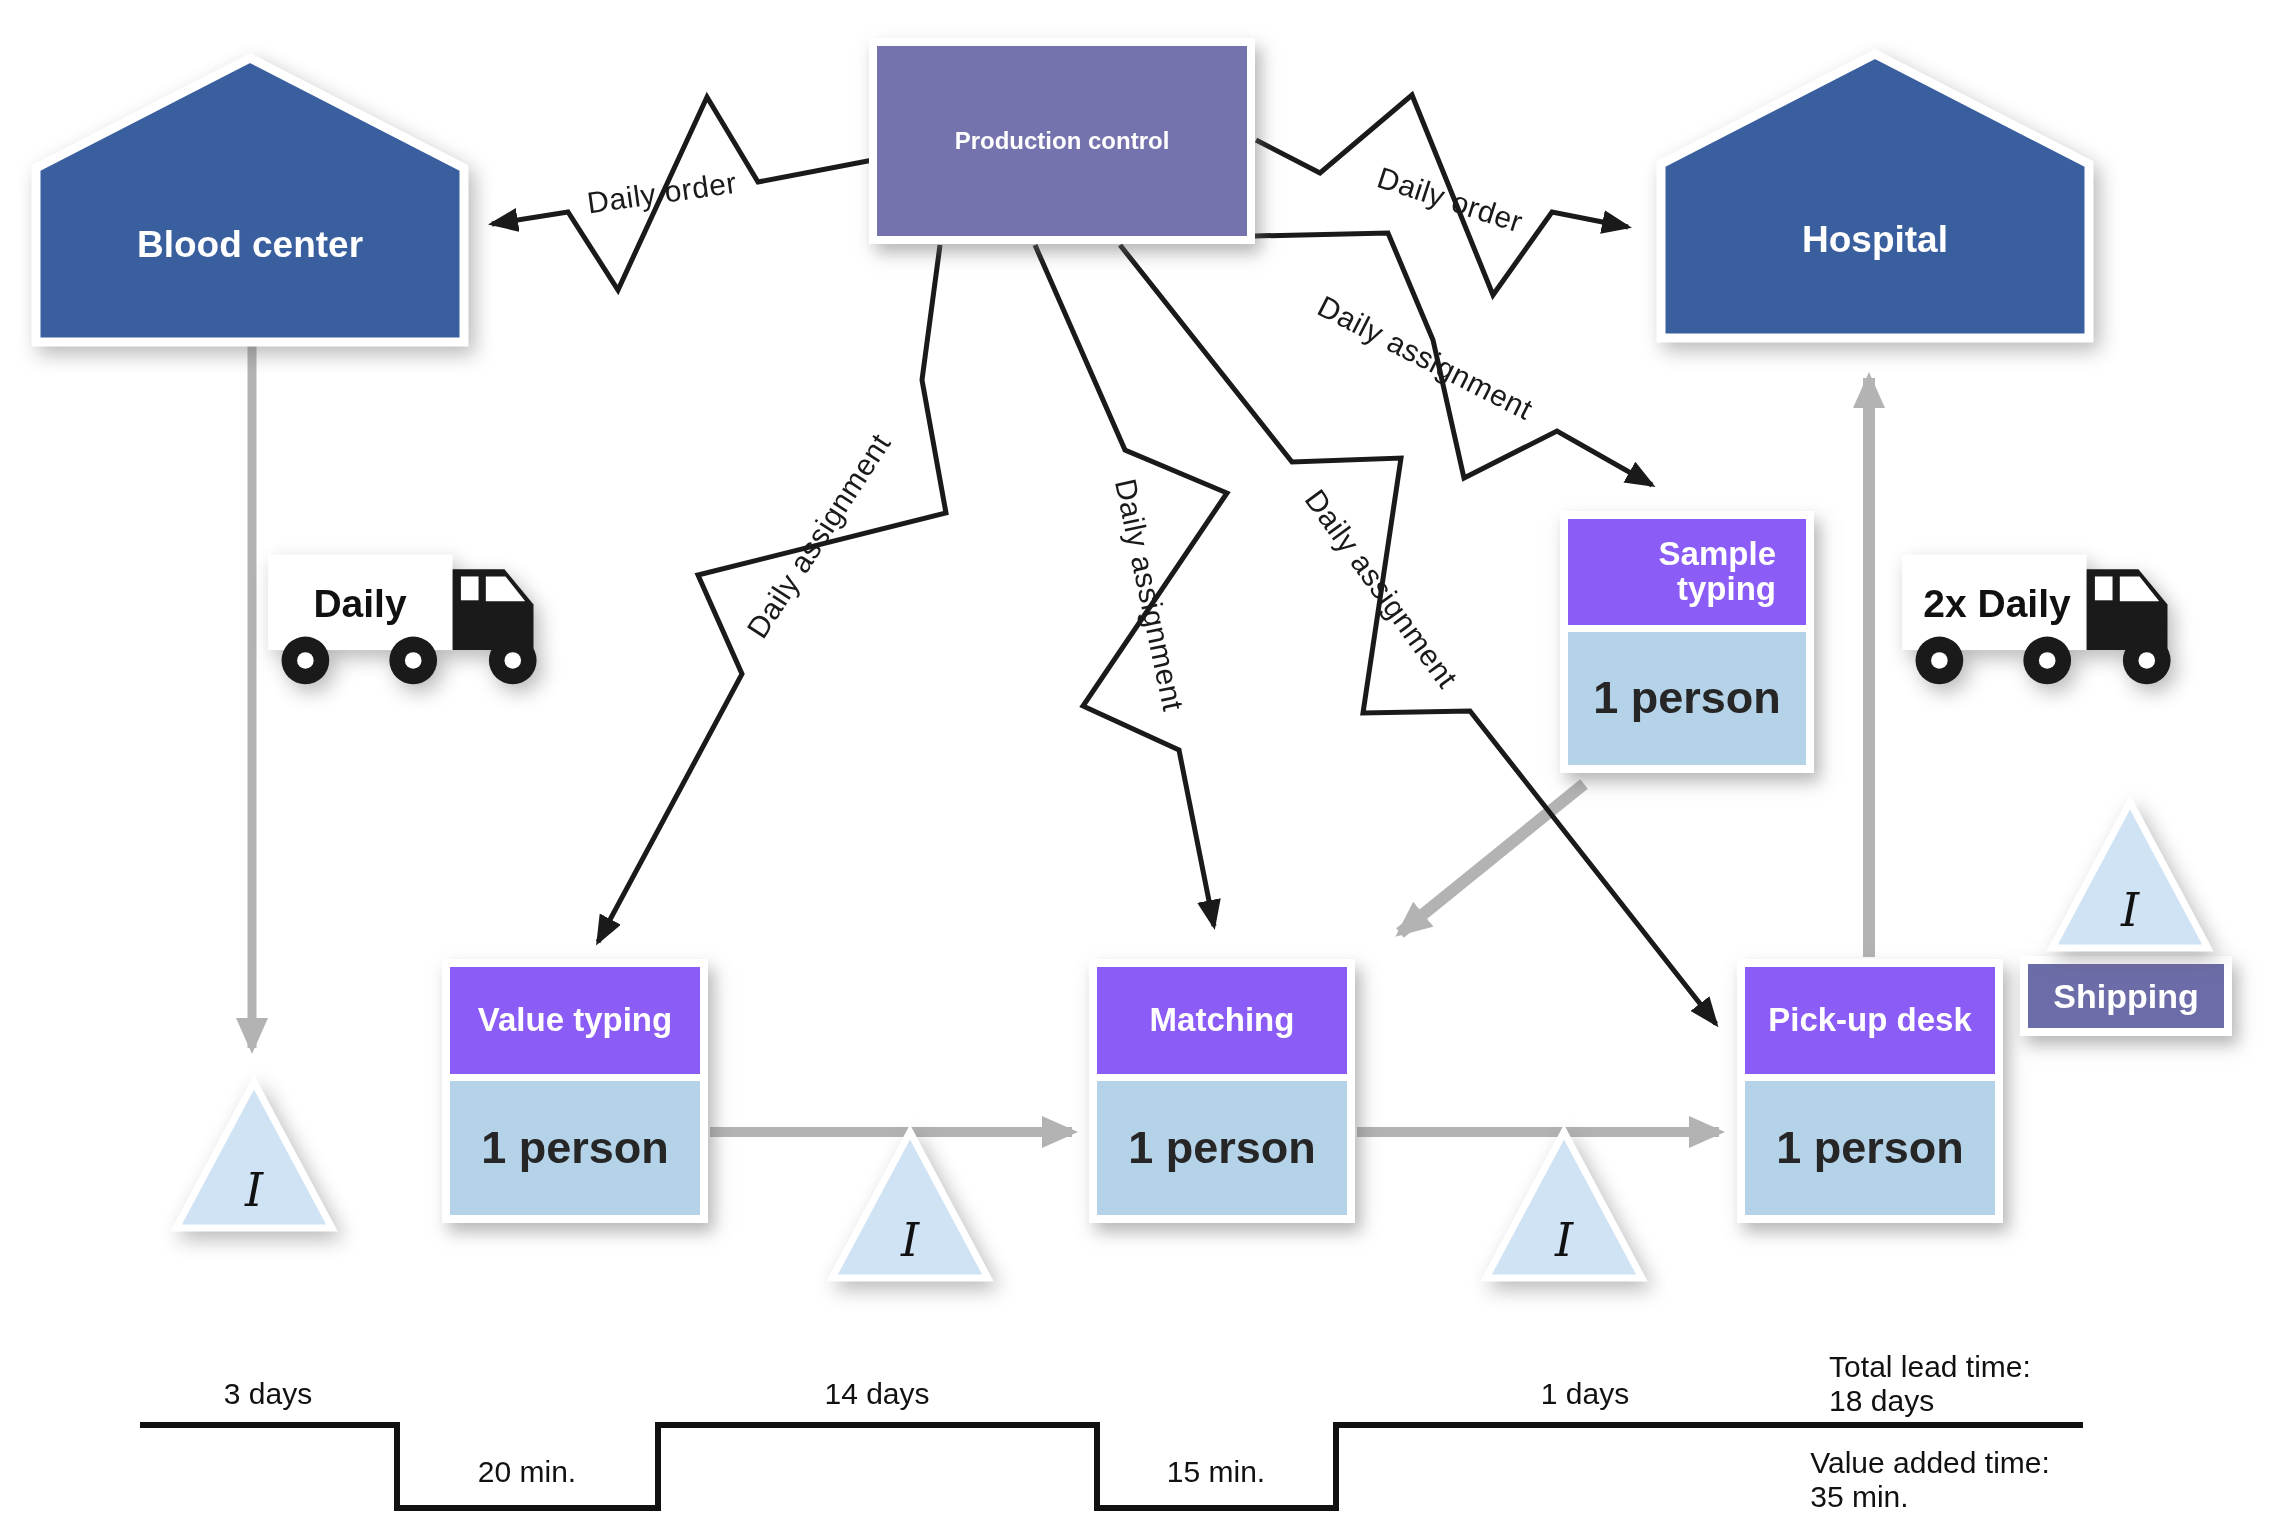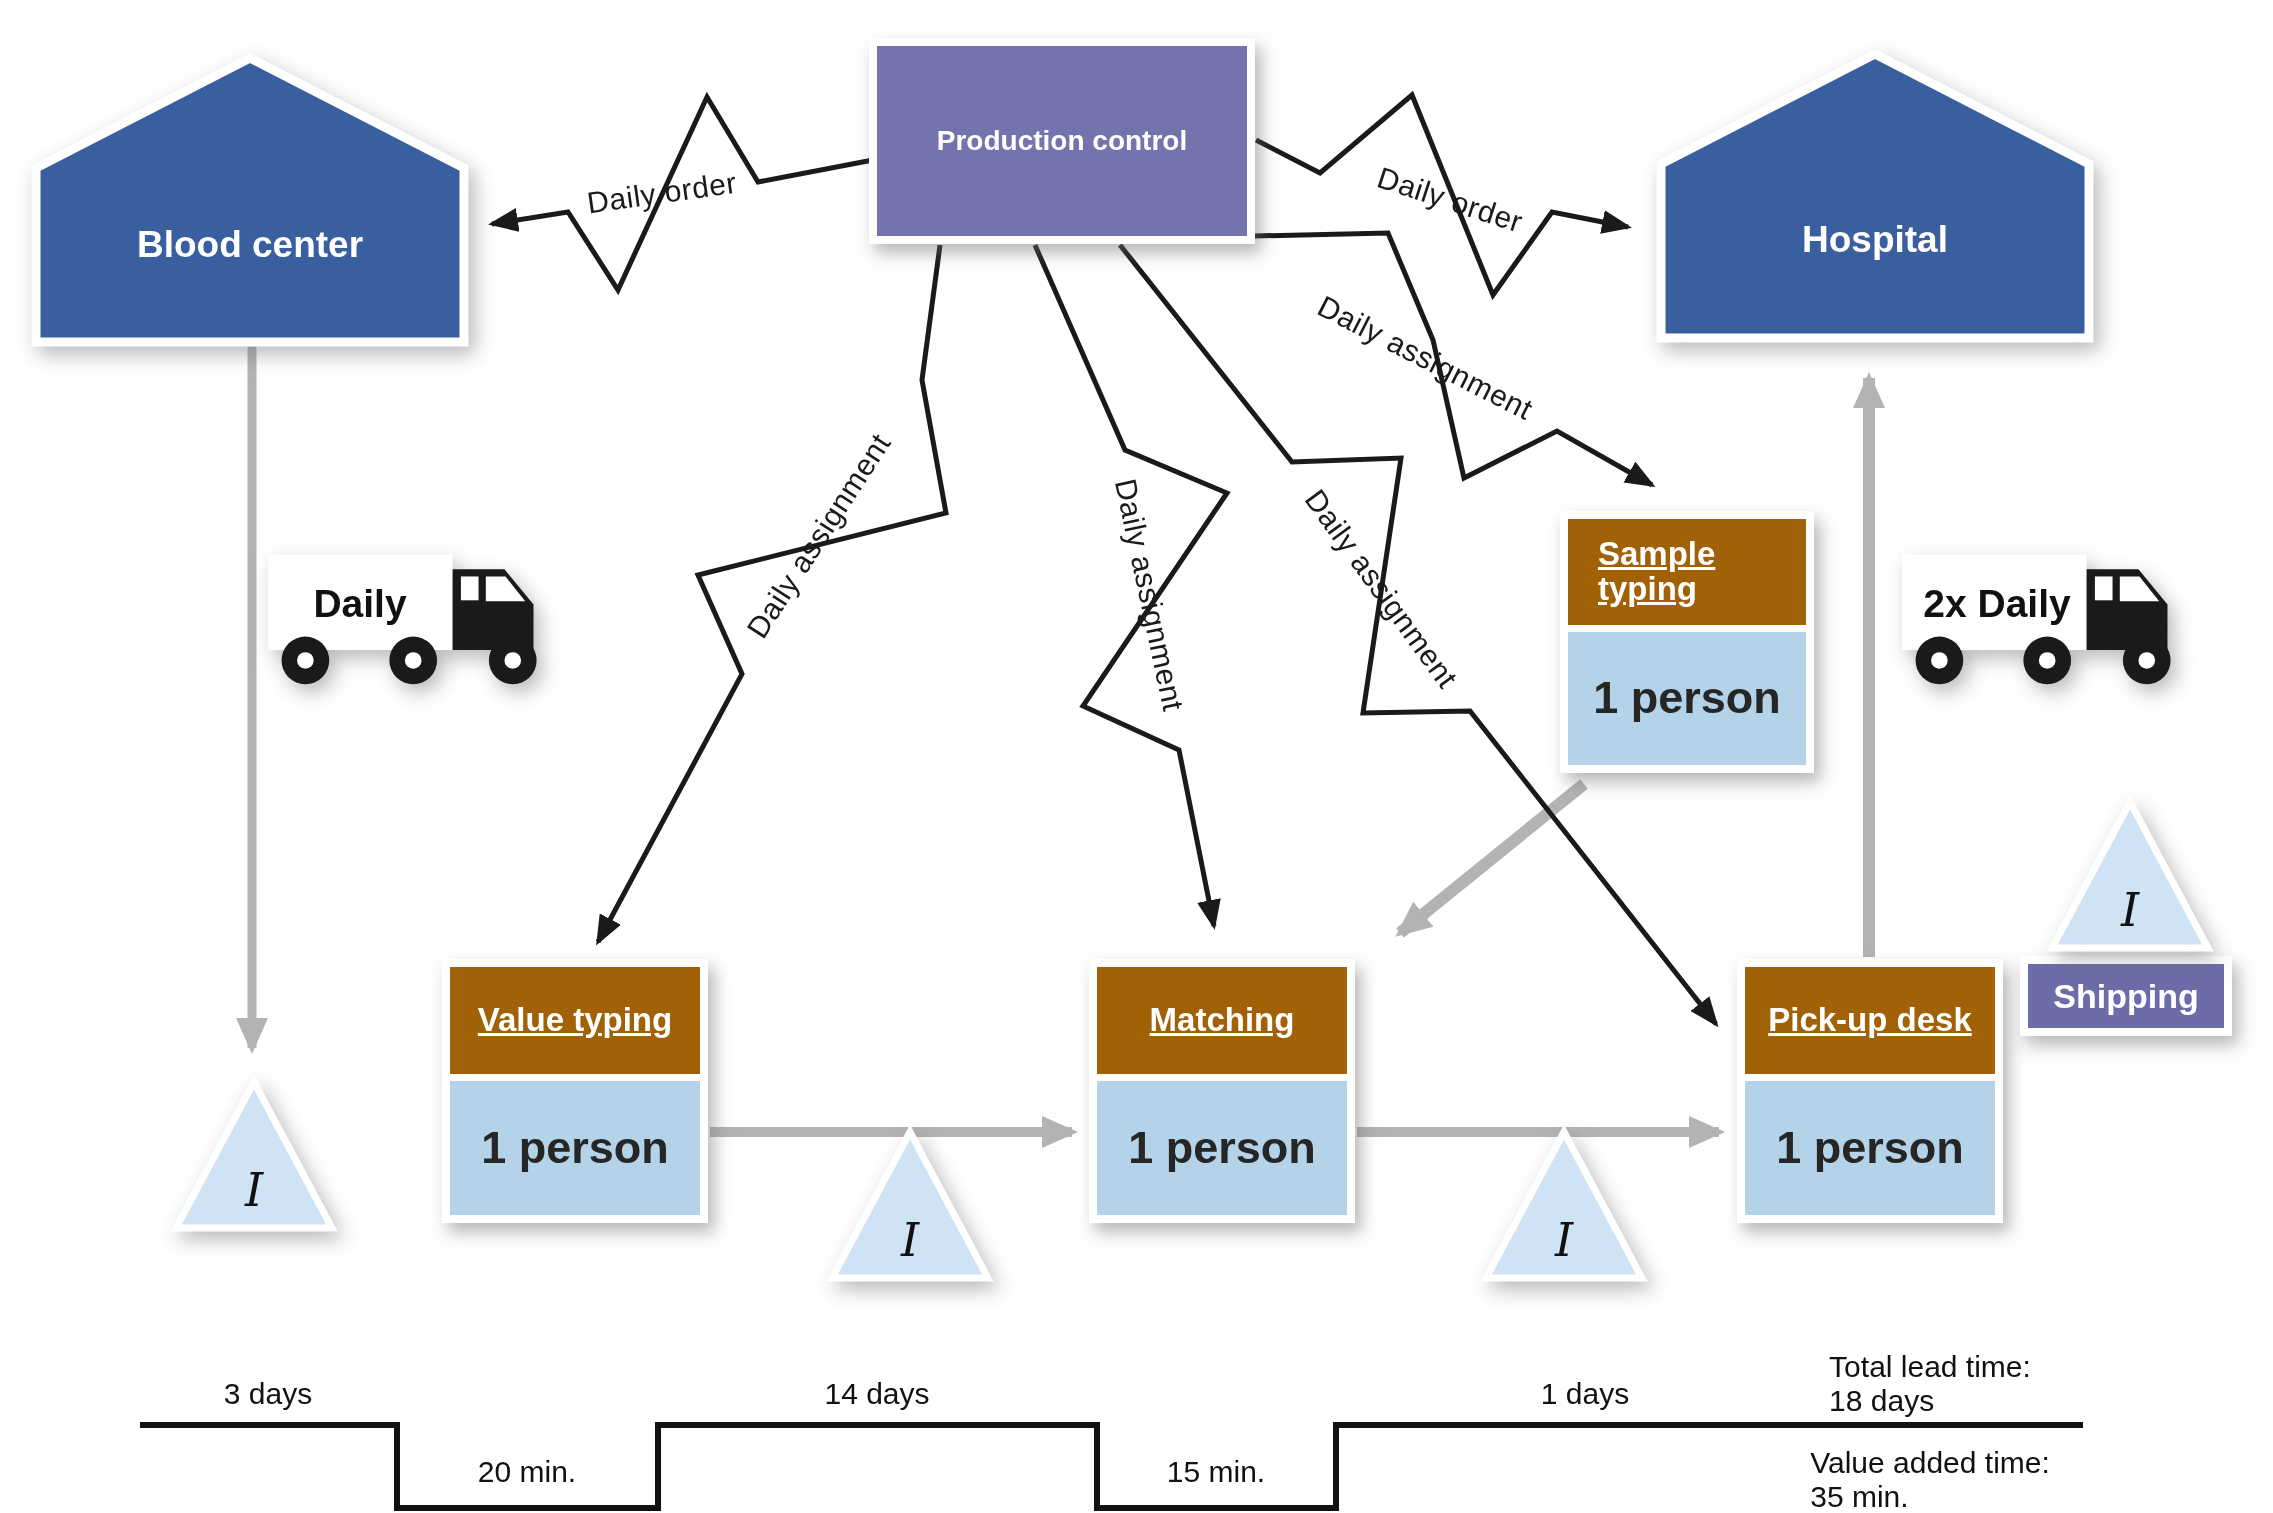--- a/index.html
+++ b/index.html
@@ -20,22 +20,22 @@
   .panel .fill{flex:1;display:flex;align-items:center;justify-content:center;}
   .panel-label{color:#ffffff;font-weight:bold;text-align:center;}
 
   
   .proc{
     position:absolute;background:#ffffff;padding:8px;
     box-shadow:6px 9px 16px rgba(110,110,110,.5);
     box-sizing:border-box;display:flex;flex-direction:column;gap:7px;
   }
   .proc-header{
-    flex:0 0 43%;background:#a16207;display:flex;align-items:center;justify-content:center;
-    color:#ffffff;font-weight:bold;font-size:33px;line-height:1.05;text-align:left;text-decoration:underline;
+    flex:0 0 43%;background:#8b5cf6;display:flex;align-items:center;justify-content:center;
+    color:#ffffff;font-weight:bold;font-size:33px;line-height:1.05;text-align:right;
   }
   .proc-body{
     flex:1;background:#B4D3E8;display:flex;align-items:center;justify-content:center;
     color:#262626;font-weight:bold;font-size:45px;
   }
 
   
   .lbl{position:absolute;transform:translate(-50%,-50%);white-space:nowrap;}
   .house-label{color:#ffffff;font-weight:bold;font-size:37px;text-align:right;}
   .flow-label{color:#1a1a1a;font-size:30px;letter-spacing:.5px;}
@@ -85,21 +85,21 @@
   </svg>
   <div class="lbl house-label" style="left:250px;top:245px">Blood center</div>
 
   <svg class="abs shadowed" style="left:1653px;top:46px" width="444" height="300" viewBox="0 0 444 300">
     <polygon points="222,8 436,118 436,292 8,292 8,118" fill="#3A5F9E" stroke="#ffffff" stroke-width="9"></polygon>
   </svg>
   <div class="lbl house-label" style="left:1875px;top:240px">Hospital</div>
 
   <div class="panel" style="left:869px;top:38px;width:386px;height:206px">
     <div class="fill" style="background:#7473AE">
-      <span class="panel-label" style="font-size:28px">Production control</span>
+      <span class="panel-label" style="font-size:24px">Production control</span>
     </div>
   </div>
 
   <div class="proc" style="left:1560px;top:511px;width:254px;height:262px">
     <div class="proc-header" style="padding:0 30px">Sample typing</div>
     <div class="proc-body">1 person</div>
   </div>
 
   <div class="proc" style="left:442px;top:959px;width:266px;height:264px">
     <div class="proc-header">Value typing</div>

